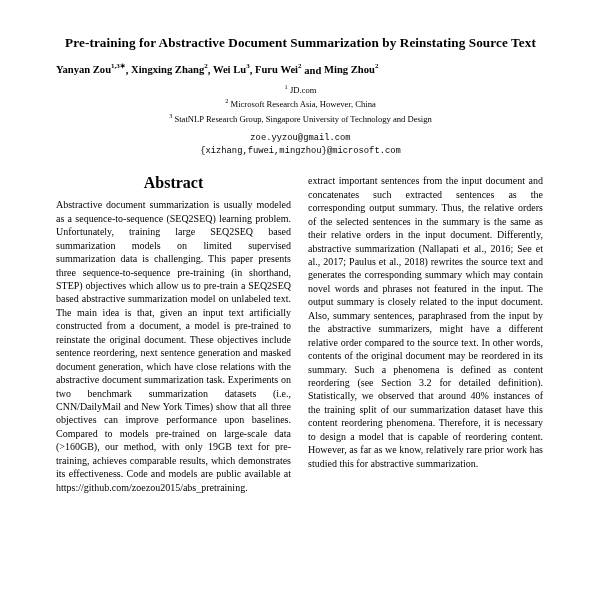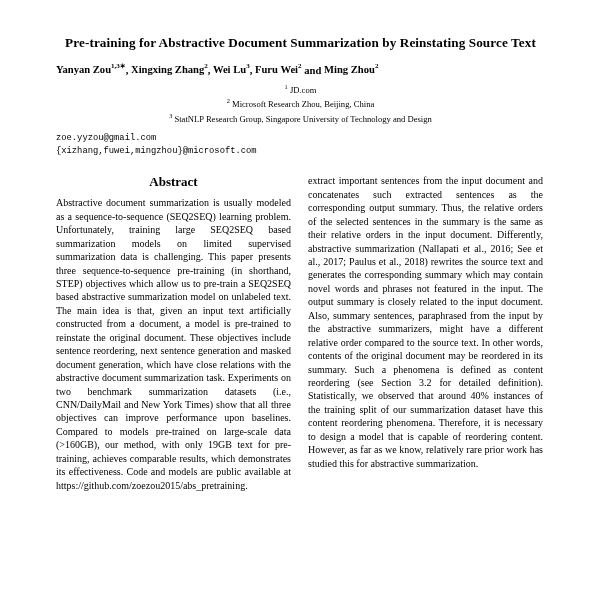--- a/index.html
+++ b/index.html
@@ -44,36 +44,37 @@
     text-align: center;
     font-size: 8.6px;
     line-height: 1.45;
     margin: 0;
   }
   .affil sup {
     font-size: 6.3px;
     vertical-align: super;
   }
   .emails {
+    text-align: center;
     font-family: "Liberation Mono", monospace;
     font-size: 8.8px;
     line-height: 1.5;
     margin: 7px 0 0 0;
   }
   .columns {
     display: flex;
     gap: 17px;
     margin-top: 16px;
   }
   .col {
     width: 235px;
   }
   .sec-head {
     text-align: center;
-    font-size: 13px;
+    font-size: 16px;
     font-weight: bold;
     margin: 0 0 6px 0;
   }
   .sec-head-left {
     font-size: 10.8px;
     font-weight: bold;
     margin: 10px 0 0 0;
   }
   .sec-head-left .num {
     display: inline-block;
@@ -107,21 +108,21 @@
     and
     <span><span>Ming Zhou</span><sup>2</sup></span>
   </div>
 
   <div class="affil">
     <sup>1</sup>
     <span>JD.com</span>
   </div>
   <div class="affil">
     <sup>2</sup>
-    <span>Microsoft Research Zhou, Beijing, China</span>
+    <span>Microsoft Research Asia, However, China</span>
   </div>
   <div class="affil">
     <sup>3</sup>
     <span>StatNLP Research Group, Singapore University of Technology and Design</span>
   </div>
 
   <div class="emails">
     <div>zoe.yyzou@gmail.com</div>
     <div>{xizhang,fuwei,mingzhou}@microsoft.com</div>
   </div>

